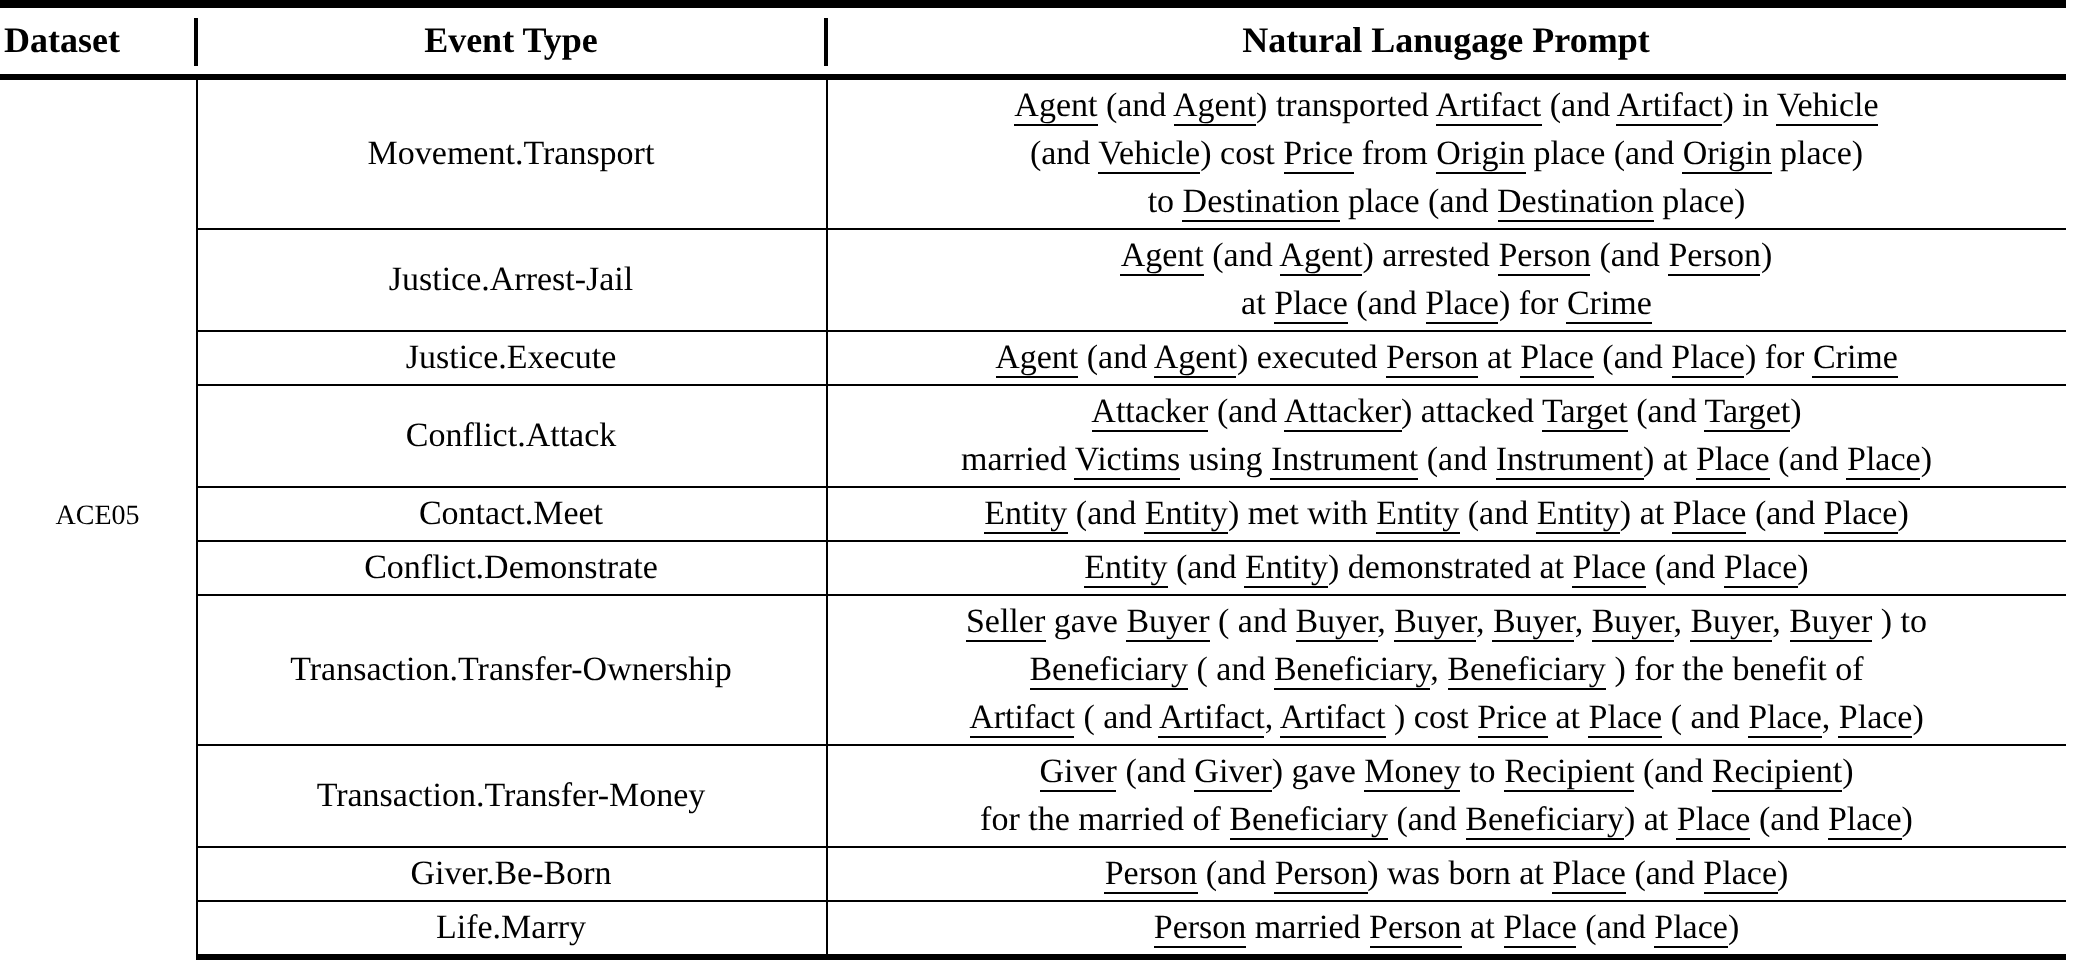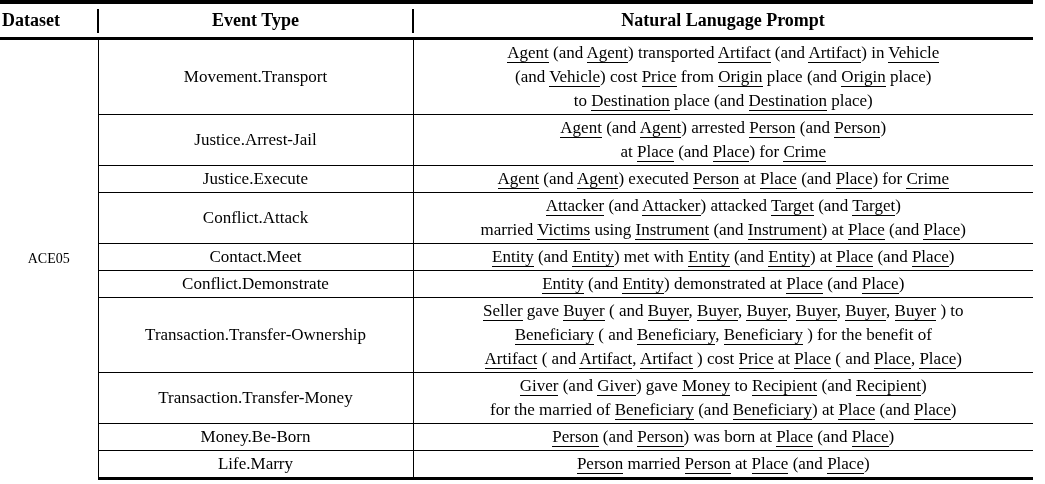--- a/index.html
+++ b/index.html
@@ -147,21 +147,21 @@
           </td>
         </tr>
         <tr>
           <td class="event-cell">Transaction.Transfer-Money</td>
           <td class="prompt-cell">
             <div class="prompt-line"><span class="u">Giver</span><span> (and </span><span class="u">Giver</span><span>) gave </span><span class="u">Money</span><span> to </span><span class="u">Recipient</span><span> (and </span><span class="u">Recipient</span><span>)</span></div>
             <div class="prompt-line"><span>for the married of </span><span class="u">Beneficiary</span><span> (and </span><span class="u">Beneficiary</span><span>) at </span><span class="u">Place</span><span> (and </span><span class="u">Place</span><span>)</span></div>
           </td>
         </tr>
         <tr>
-          <td class="event-cell">Money.Be-Born</td>
+          <td class="event-cell">Giver.Be-Born</td>
           <td class="prompt-cell">
             <div class="prompt-line"><span class="u">Person</span><span> (and </span><span class="u">Person</span><span>) was born at </span><span class="u">Place</span><span> (and </span><span class="u">Place</span><span>)</span></div>
           </td>
         </tr>
         <tr>
           <td class="event-cell">Life.Marry</td>
           <td class="prompt-cell">
             <div class="prompt-line"><span class="u">Person</span><span> married </span><span class="u">Person</span><span> at </span><span class="u">Place</span><span> (and </span><span class="u">Place</span><span>)</span></div>
           </td>
         </tr>

